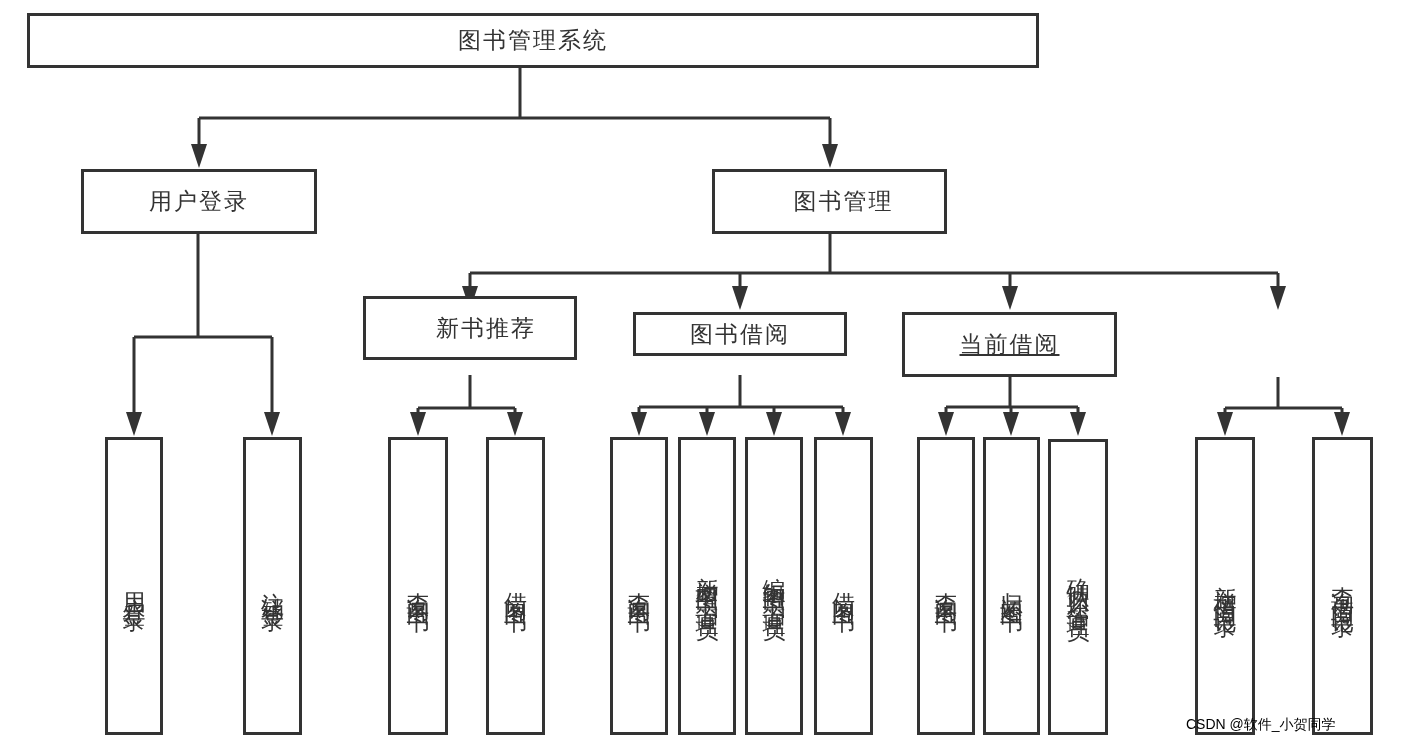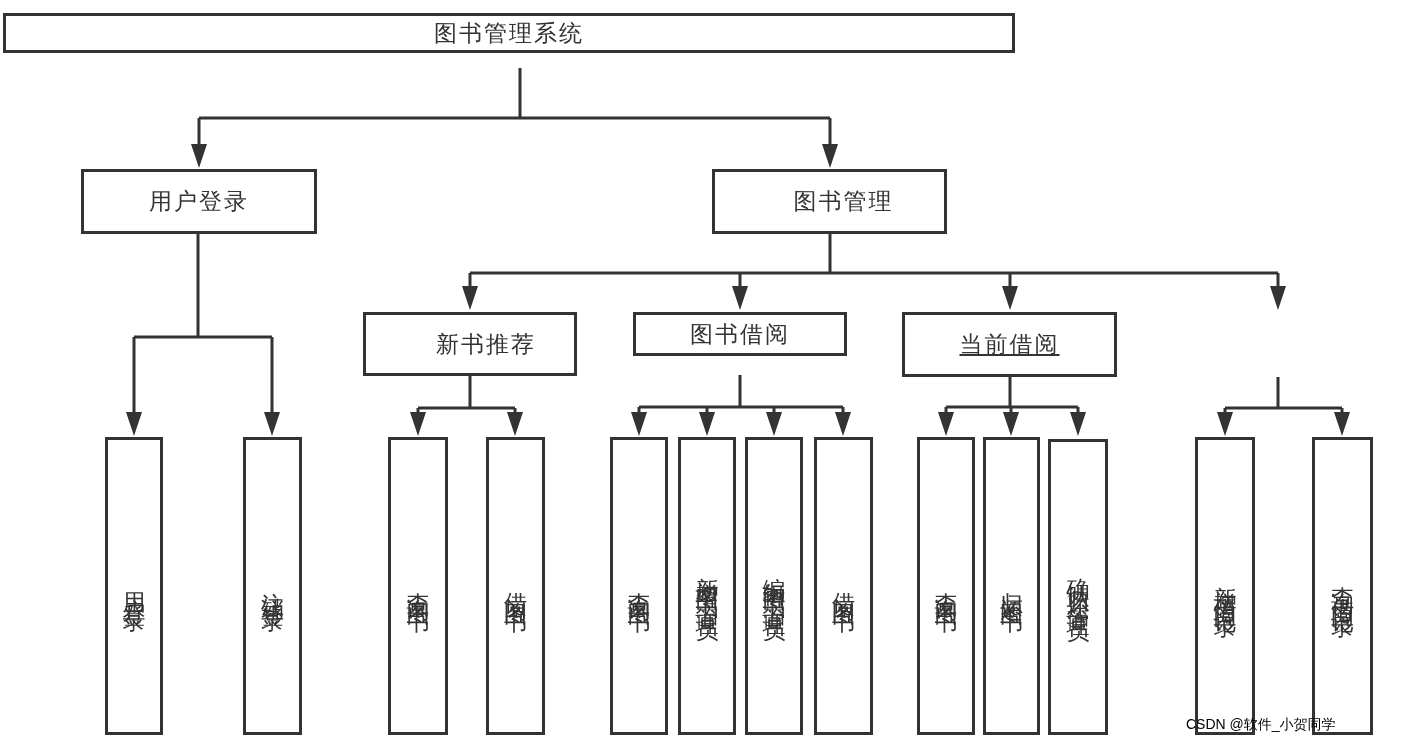--- a/index.html
+++ b/index.html
@@ -102,32 +102,32 @@
       <polygon points="766,412 782,412 774,436"></polygon>
       <polygon points="835,412 851,412 843,436"></polygon>
       <polygon points="938,412 954,412 946,436"></polygon>
       <polygon points="1003,412 1019,412 1011,436"></polygon>
       <polygon points="1070,412 1086,412 1078,436"></polygon>
       <polygon points="1217,412 1233,412 1225,436"></polygon>
       <polygon points="1334,412 1350,412 1342,436"></polygon>
     </g>
   </svg>
 
-  <div class="node h" style="left:3px; top:13px; width:1012px; height:40px;">
+  <div class="node h" style="left:27px; top:13px; width:1012px; height:55px;">
     <span>图书管理系统</span>
   </div>
 
   <div class="node h" style="left:81px; top:169px; width:236px; height:65px;">
     <span>用户登录</span>
   </div>
   <div class="node h" style="left:712px; top:169px; width:235px; height:65px;padding-left:28px;">
     <span>图书管理</span>
   </div>
 
-  <div class="node h" style="left:363px; top:312px; width:214px; height:64px;padding-left:32px;">
+  <div class="node h" style="left:363px; top:296px; width:214px; height:64px;padding-left:32px;">
     <span>新书推荐</span>
   </div>
   <div class="node h" style="left:633px; top:312px; width:214px; height:44px;">
     <span>图书借阅</span>
   </div>
   <div class="node h" style="left:902px; top:312px; width:215px; height:65px;text-decoration:underline;">
     <span>当前借阅</span>
   </div>
 
   <div class="node v" style="left:105px; top:437px; width:58px; height:298px;">

